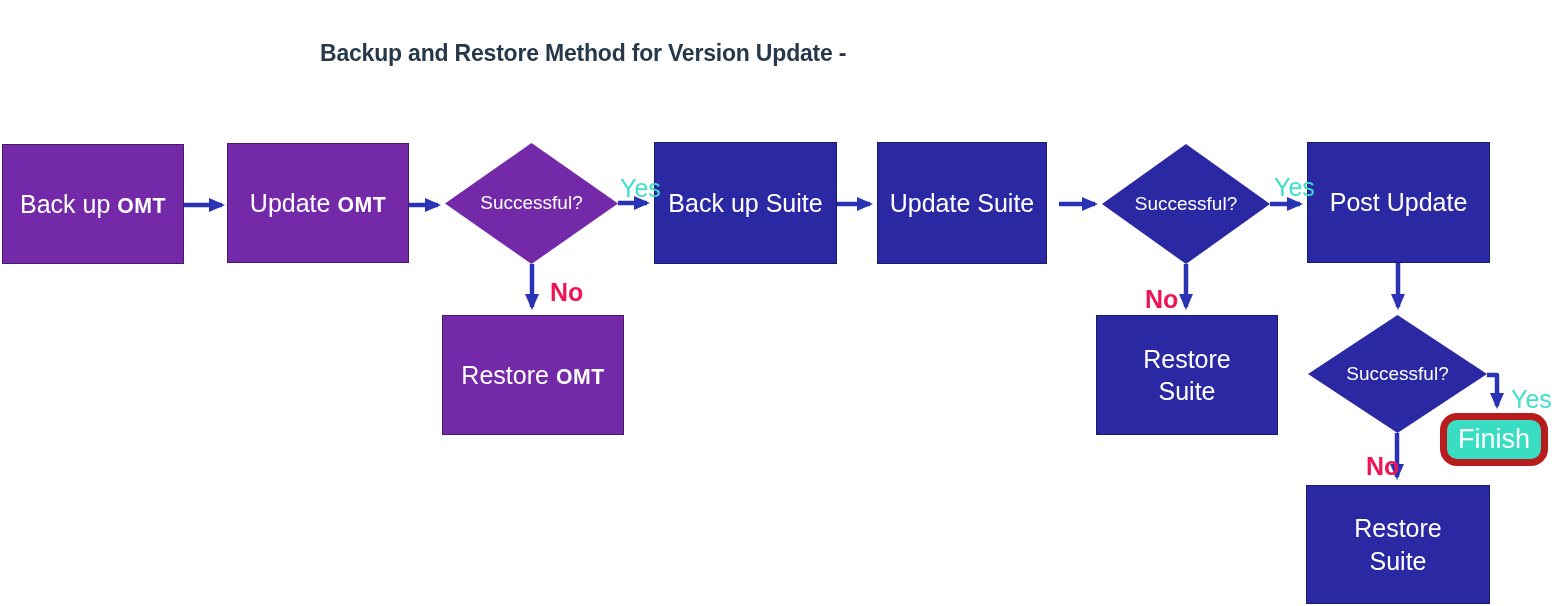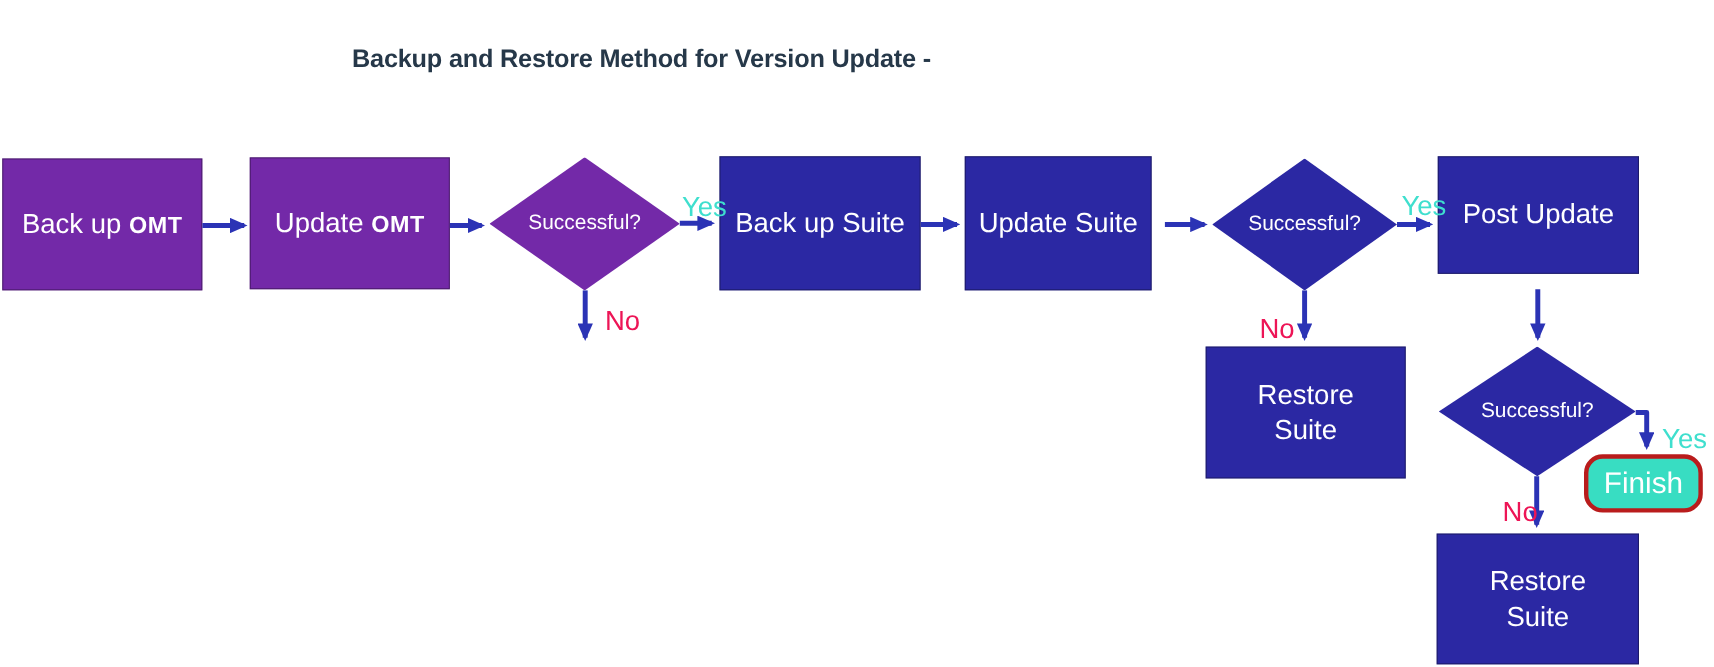--- a/index.html
+++ b/index.html
@@ -33,21 +33,21 @@
   }
   .rect { border: 1px solid rgba(0,0,0,0.35); }
   .purple { background: var(--purple); }
   .blue   { background: var(--blue); }
   .diamond {
     clip-path: polygon(50% 0, 100% 50%, 50% 100%, 0 50%);
     border: none;
   }
   .finish {
     background: var(--teal);
-    border: 4px solid #b91c1c;
+    border: 7px solid #b91c1c;
     border-radius: 17px;
     color: #ffffff;
   }
   .nlabel { font-size: 25px; line-height: 1.3; }
   .nlabel .acr { font-weight: 700; font-size: 0.85em; letter-spacing: 0.5px; margin-left: 7px; }
   .diamond .nlabel { font-size: 19px; }
   .finish .nlabel { font-size: 27px; }
   .two-line span { display: block; }
 
   
@@ -57,62 +57,65 @@
   }
   .edge { fill: none; stroke: var(--arrow); stroke-width: 4.5; stroke-linejoin: round; }
   #ah path { fill: var(--arrow); }
 
   
   .edge-label {
     position: absolute; z-index: 4;
     font-size: 25px; white-space: nowrap;
   }
   .yes { color: var(--yes-label); }
-  .no  { color: var(--no-label); }
+  .no  { color: var(--no-label); font-weight: bold; }
 </style>
 </head>
 <body>
 
 <div class="canvas">
 
   <div class="title-main">Backup and Restore Method for Version Update -</div>
 
   <div class="node rect purple" style="left:227px;top:143px;width:182px;height:120px">
     <span class="nlabel"><span>Update</span><b class="acr">OMT</b></span>
   </div>
 
   <div class="node rect purple" style="left:2px;top:144px;width:182px;height:120px">
     <span class="nlabel"><span>Back up</span><b class="acr">OMT</b></span>
   </div>
 
   <div class="node diamond purple" style="left:445px;top:143px;width:173px;height:121px">
     <span class="nlabel">Successful?</span>
   </div>
 
+  <div class="node rect purple" style="left:442px;top:315px;width:182px;height:120px">
+    <span class="nlabel"><span>Restore</span><b class="acr">OMT</b></span>
+  </div>
 
   <div class="node rect blue" style="left:654px;top:142px;width:183px;height:122px">
     <span class="nlabel">Back up Suite</span>
   </div>
 
   <div class="node rect blue" style="left:877px;top:142px;width:170px;height:122px">
     <span class="nlabel">Update Suite</span>
   </div>
 
   <div class="node diamond blue" style="left:1102px;top:144px;width:168px;height:120px">
     <span class="nlabel">Successful?</span>
   </div>
 
   <div class="node rect blue two-line" style="left:1096px;top:315px;width:182px;height:120px">
     <span class="nlabel">
         <span>Restore</span>
         <span>Suite</span>
       </span>
   </div>
 
-  <div class="node rect blue" style="left:1307px;top:142px;width:183px;height:107px">
+  <div class="node rect blue" style="left:1307px;top:142px;width:183px;height:121px">
     <span class="nlabel">Post Update</span>
   </div>
 
   <div class="node diamond blue" style="left:1308px;top:315px;width:179px;height:118px">
     <span class="nlabel">Successful?</span>
   </div>
 
   <div class="node finish" style="left:1440px;top:413px;width:108px;height:53px">
     <span class="nlabel">Finish</span>
   </div>

